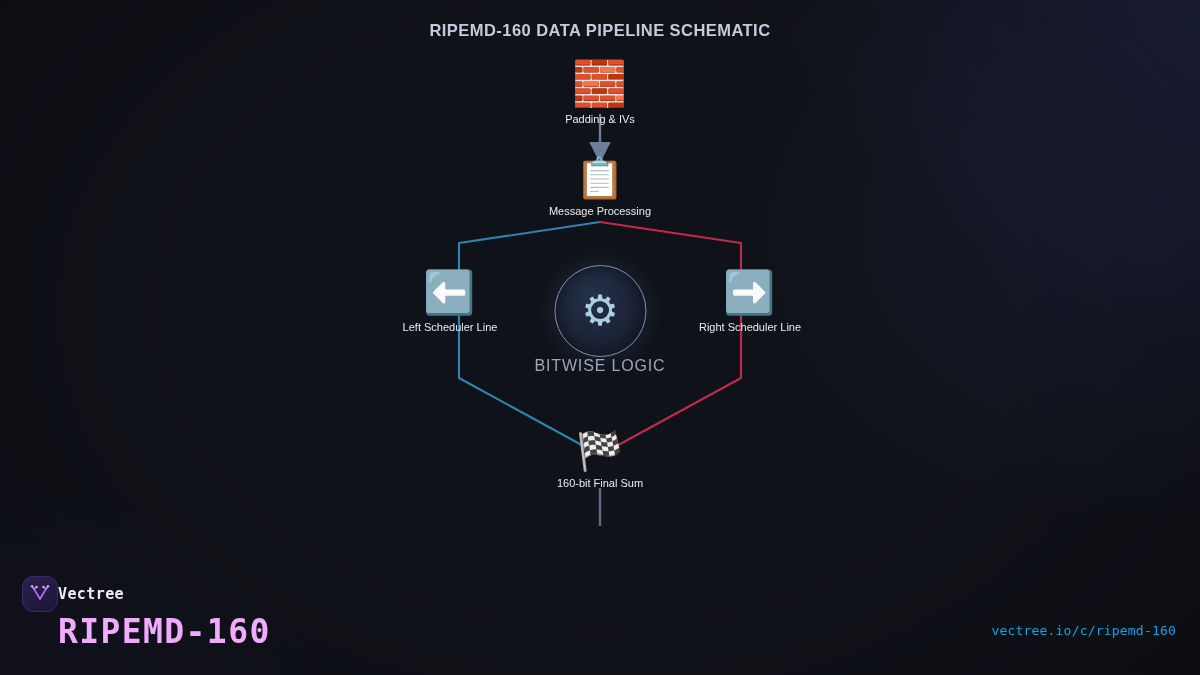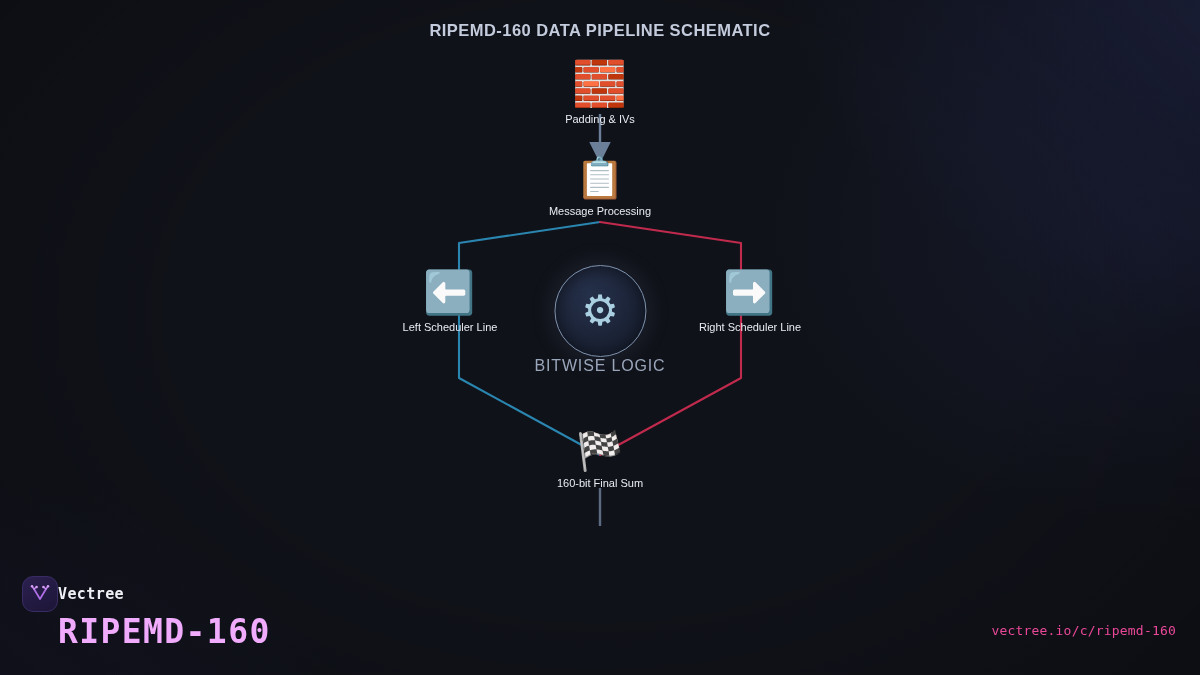--- a/index.html
+++ b/index.html
@@ -143,21 +143,21 @@
     font-family:"DejaVu Sans Mono", monospace;
     font-size:33px; font-weight:bold;
     letter-spacing:1.4px;
     color:#f0abfc;
     margin-left:36px;
   }
   #footer-url {
     position:absolute; right:24px; top:623px;
     font-family:"DejaVu Sans Mono", monospace;
     font-size:13px;
-    color:#ec4899;
+    color:#0ea5e9;
     letter-spacing:0.2px;
   }
 </style>
 </head>
 <body>
 
 <div id="bg-base"></div>
 <div id="bg-tint-tr"></div>
 <div id="bg-tint-bl"></div>
 <div id="bg-vignette"></div>

